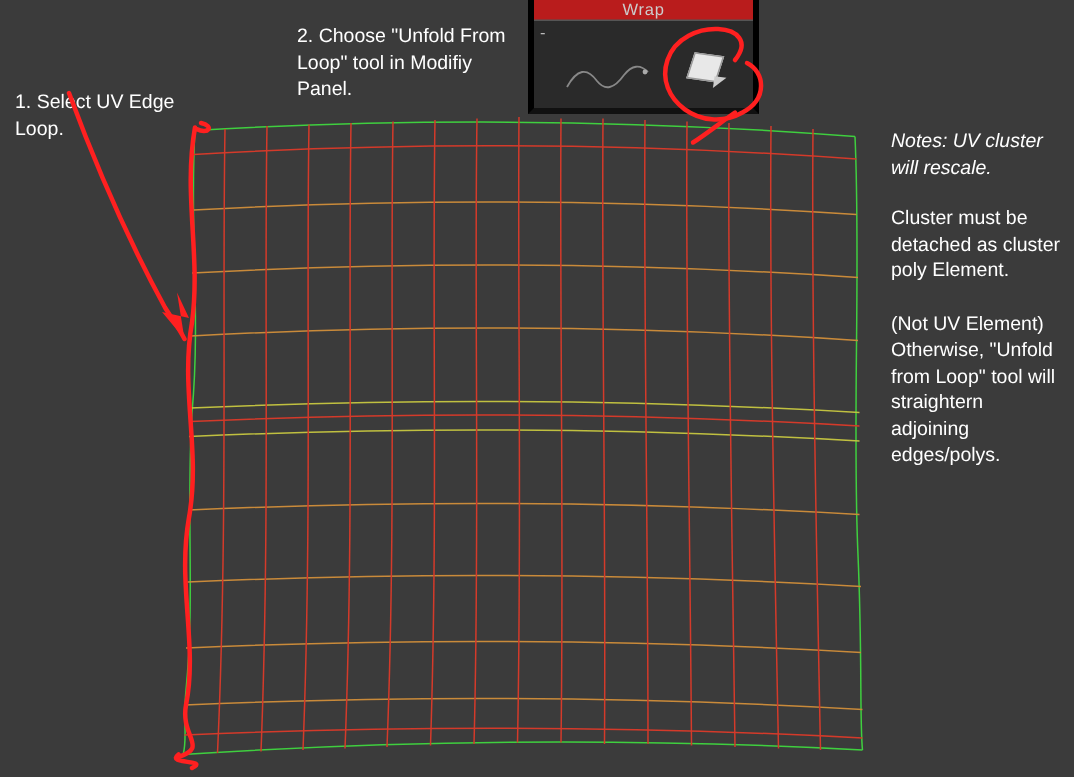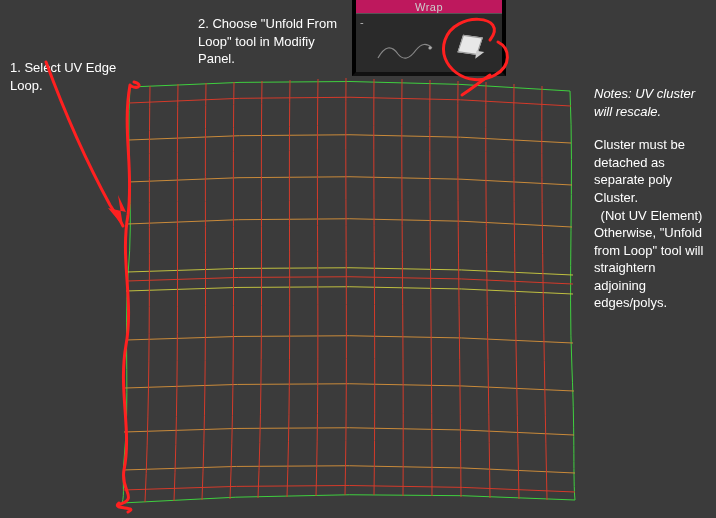--- a/index.html
+++ b/index.html
@@ -36,21 +36,21 @@
     border-bottom: 4px solid #111;
     box-sizing: border-box;
   }
   .wrap-title {
     text-align: center;
     font-size: 11px;
     color: #ccc;
     padding: 1px 0 0 0;
     border-bottom: 1px solid #555;
     letter-spacing: 0.5px;
-    background: #be185d;
+    background: #b91c1c;
   }
   .wrap-body {
     position: relative;
     height: 56px;
   }
   .wrap-dash {
     position: absolute;
     left: 4px;
     top: 2px;
     font-size: 11px;
@@ -112,22 +112,22 @@
 </head>
 <body>
 
 <div class="canvas">
 
   <div class="annot" style="left:10px; top:23px; width:140px;margin-top:36px;">1. Select UV Edge Loop.</div>
 
   <div class="annot" style="left:198px; top:15px; width:150px;">2. Choose "Unfold From Loop" tool in Modifiy Panel.</div>
 
   <div class="annot" style="left:594px; top:85px; width:115px;font-style:italic;">Notes: UV cluster will rescale.</div>
-  <div class="annot" style="left:594px; top:136px; width:115px;">Cluster must be detached as separate poly Cluster.</div>
-  <div class="annot" style="left:594px; top:207px; width:115px;text-align:center;">(Not UV Element)</div>
+  <div class="annot" style="left:594px; top:136px; width:115px;">Cluster must be detached as cluster poly Element.</div>
+  <div class="annot" style="left:594px; top:207px; width:115px;">(Not UV Element)</div>
   <div class="annot" style="left:594px; top:224px; width:115px;">Otherwise, "Unfold from Loop" tool will straightern adjoining edges/polys.</div>
 
   <div class="wrap-panel">
     <div class="wrap-title">Wrap</div>
     <div class="wrap-body">
       <div class="wrap-dash">-</div>
       <svg class="squiggle" width="60" height="30">
         <path d="M2 22 Q 12 4, 22 18 Q 30 28, 40 14 Q 48 4, 56 12" stroke="#888" stroke-width="1.2" fill="none"></path>
         <circle cx="54" cy="12" r="1.6" fill="#aaa"></circle>
       </svg>

